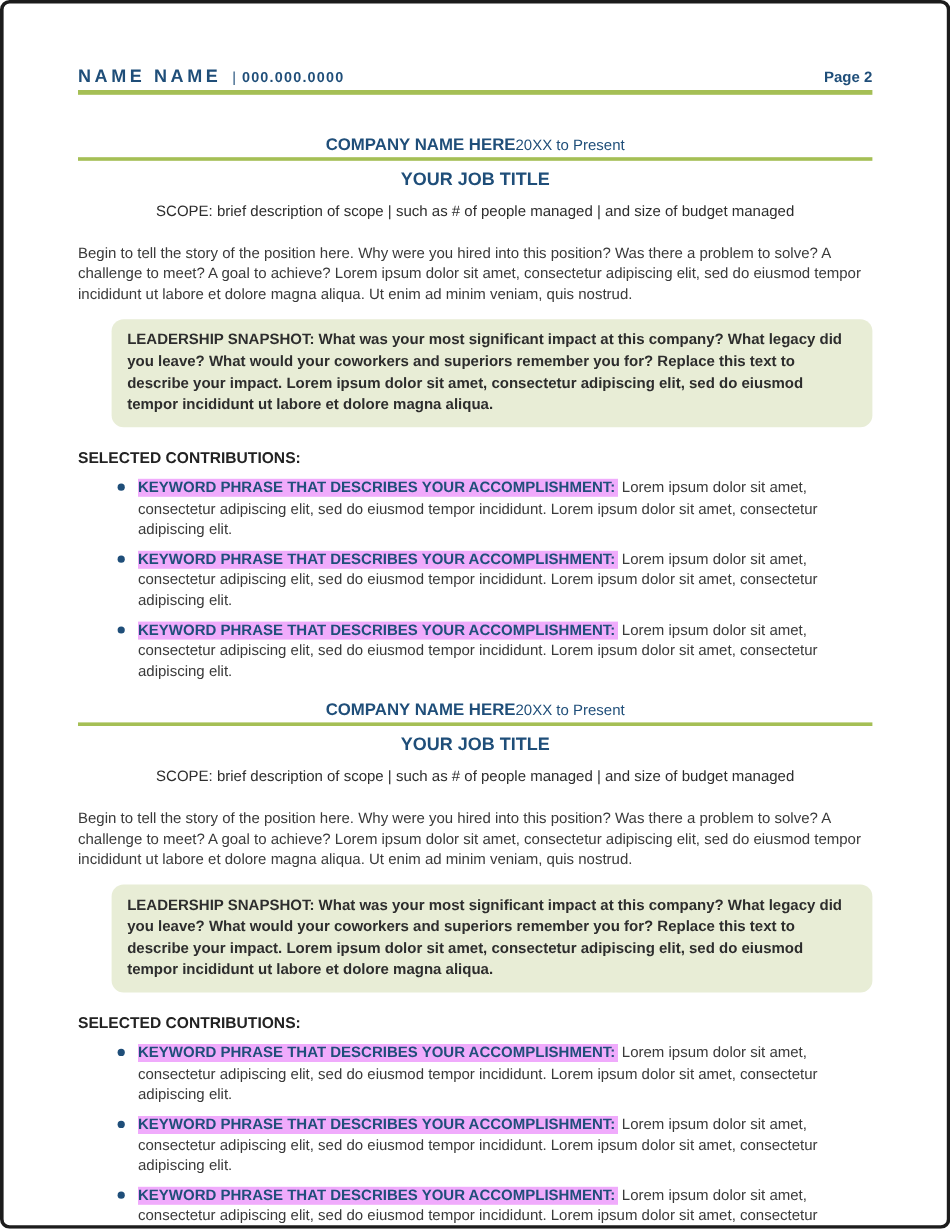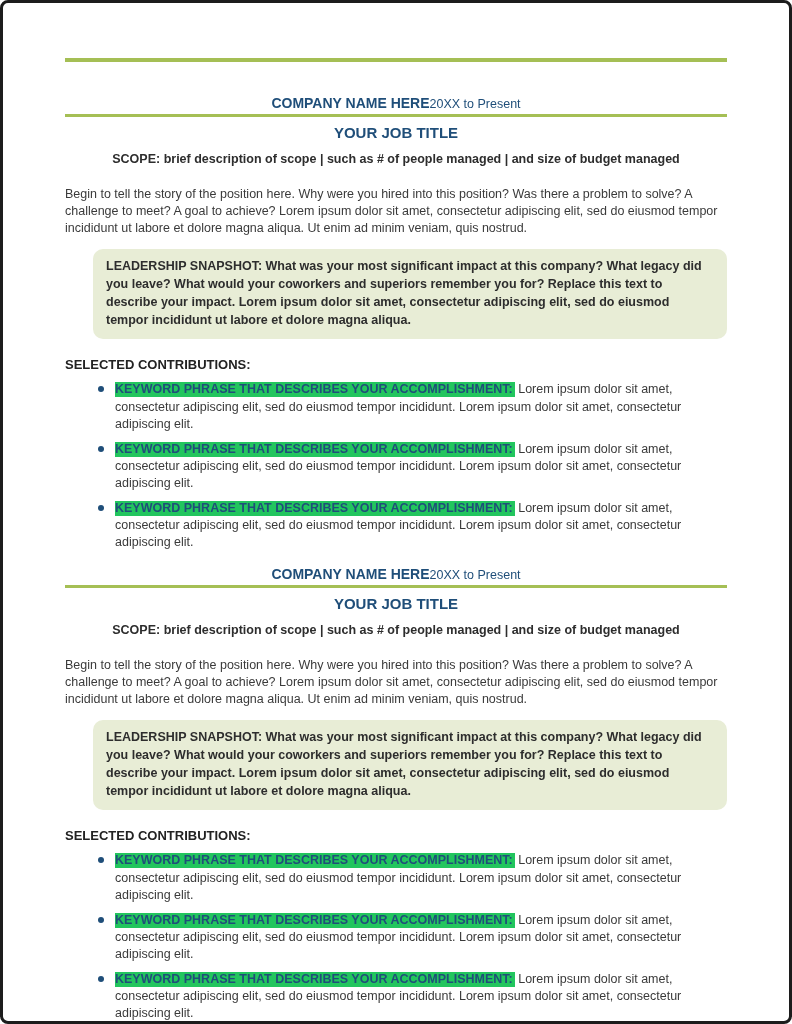--- a/index.html
+++ b/index.html
@@ -76,21 +76,21 @@
   }
   .job-title {
     text-align: center;
     color: #1f4e79;
     font-weight: bold;
     font-size: 15px;
     margin-top: 7px;
   }
   .scope-line {
     text-align: center;
-    font-weight: bold;
+    font-weight: normal;
     color: #2d2d2d;
     font-size: 12.5px;
     margin-top: 11px;
   }
   .intro-para {
     font-size: 12.5px;
     line-height: 1.37;
     margin-top: 20px;
     color: #3a3a3a;
   }
@@ -125,30 +125,38 @@
     left: 33px;
     top: 5px;
     width: 6px;
     height: 6px;
     border-radius: 50%;
     background: #1f4e79;
   }
   .bullet-keyword {
     font-weight: bold;
     color: #1f4e79;
-    background: #22c55e;
+    background: #f0abfc;
     padding: 0 2px 1px 0;
   }
 </style>
 </head>
 <body>
 
 <div class="page">
 
   <div class="hdr">
+    <div class="hdr-row">
+      <div class="hdr-left">
+        <span class="hdr-name">NAME NAME</span>
+        <span class="hdr-sep">|</span>
+        <span class="hdr-phone">000.000.0000</span>
+      </div>
+      <span class="hdr-page">Page 2</span>
+    </div>
     <div class="rule rule-thin"></div>
   </div>
 
   <div class="job-section">
     <div class="company-row">
       <span class="company-name">COMPANY NAME HERE</span>
       <span class="company-dates">20XX to Present</span>
     </div>
     <div class="rule rule-thin"></div>
     <div class="job-title">YOUR JOB TITLE</div>

